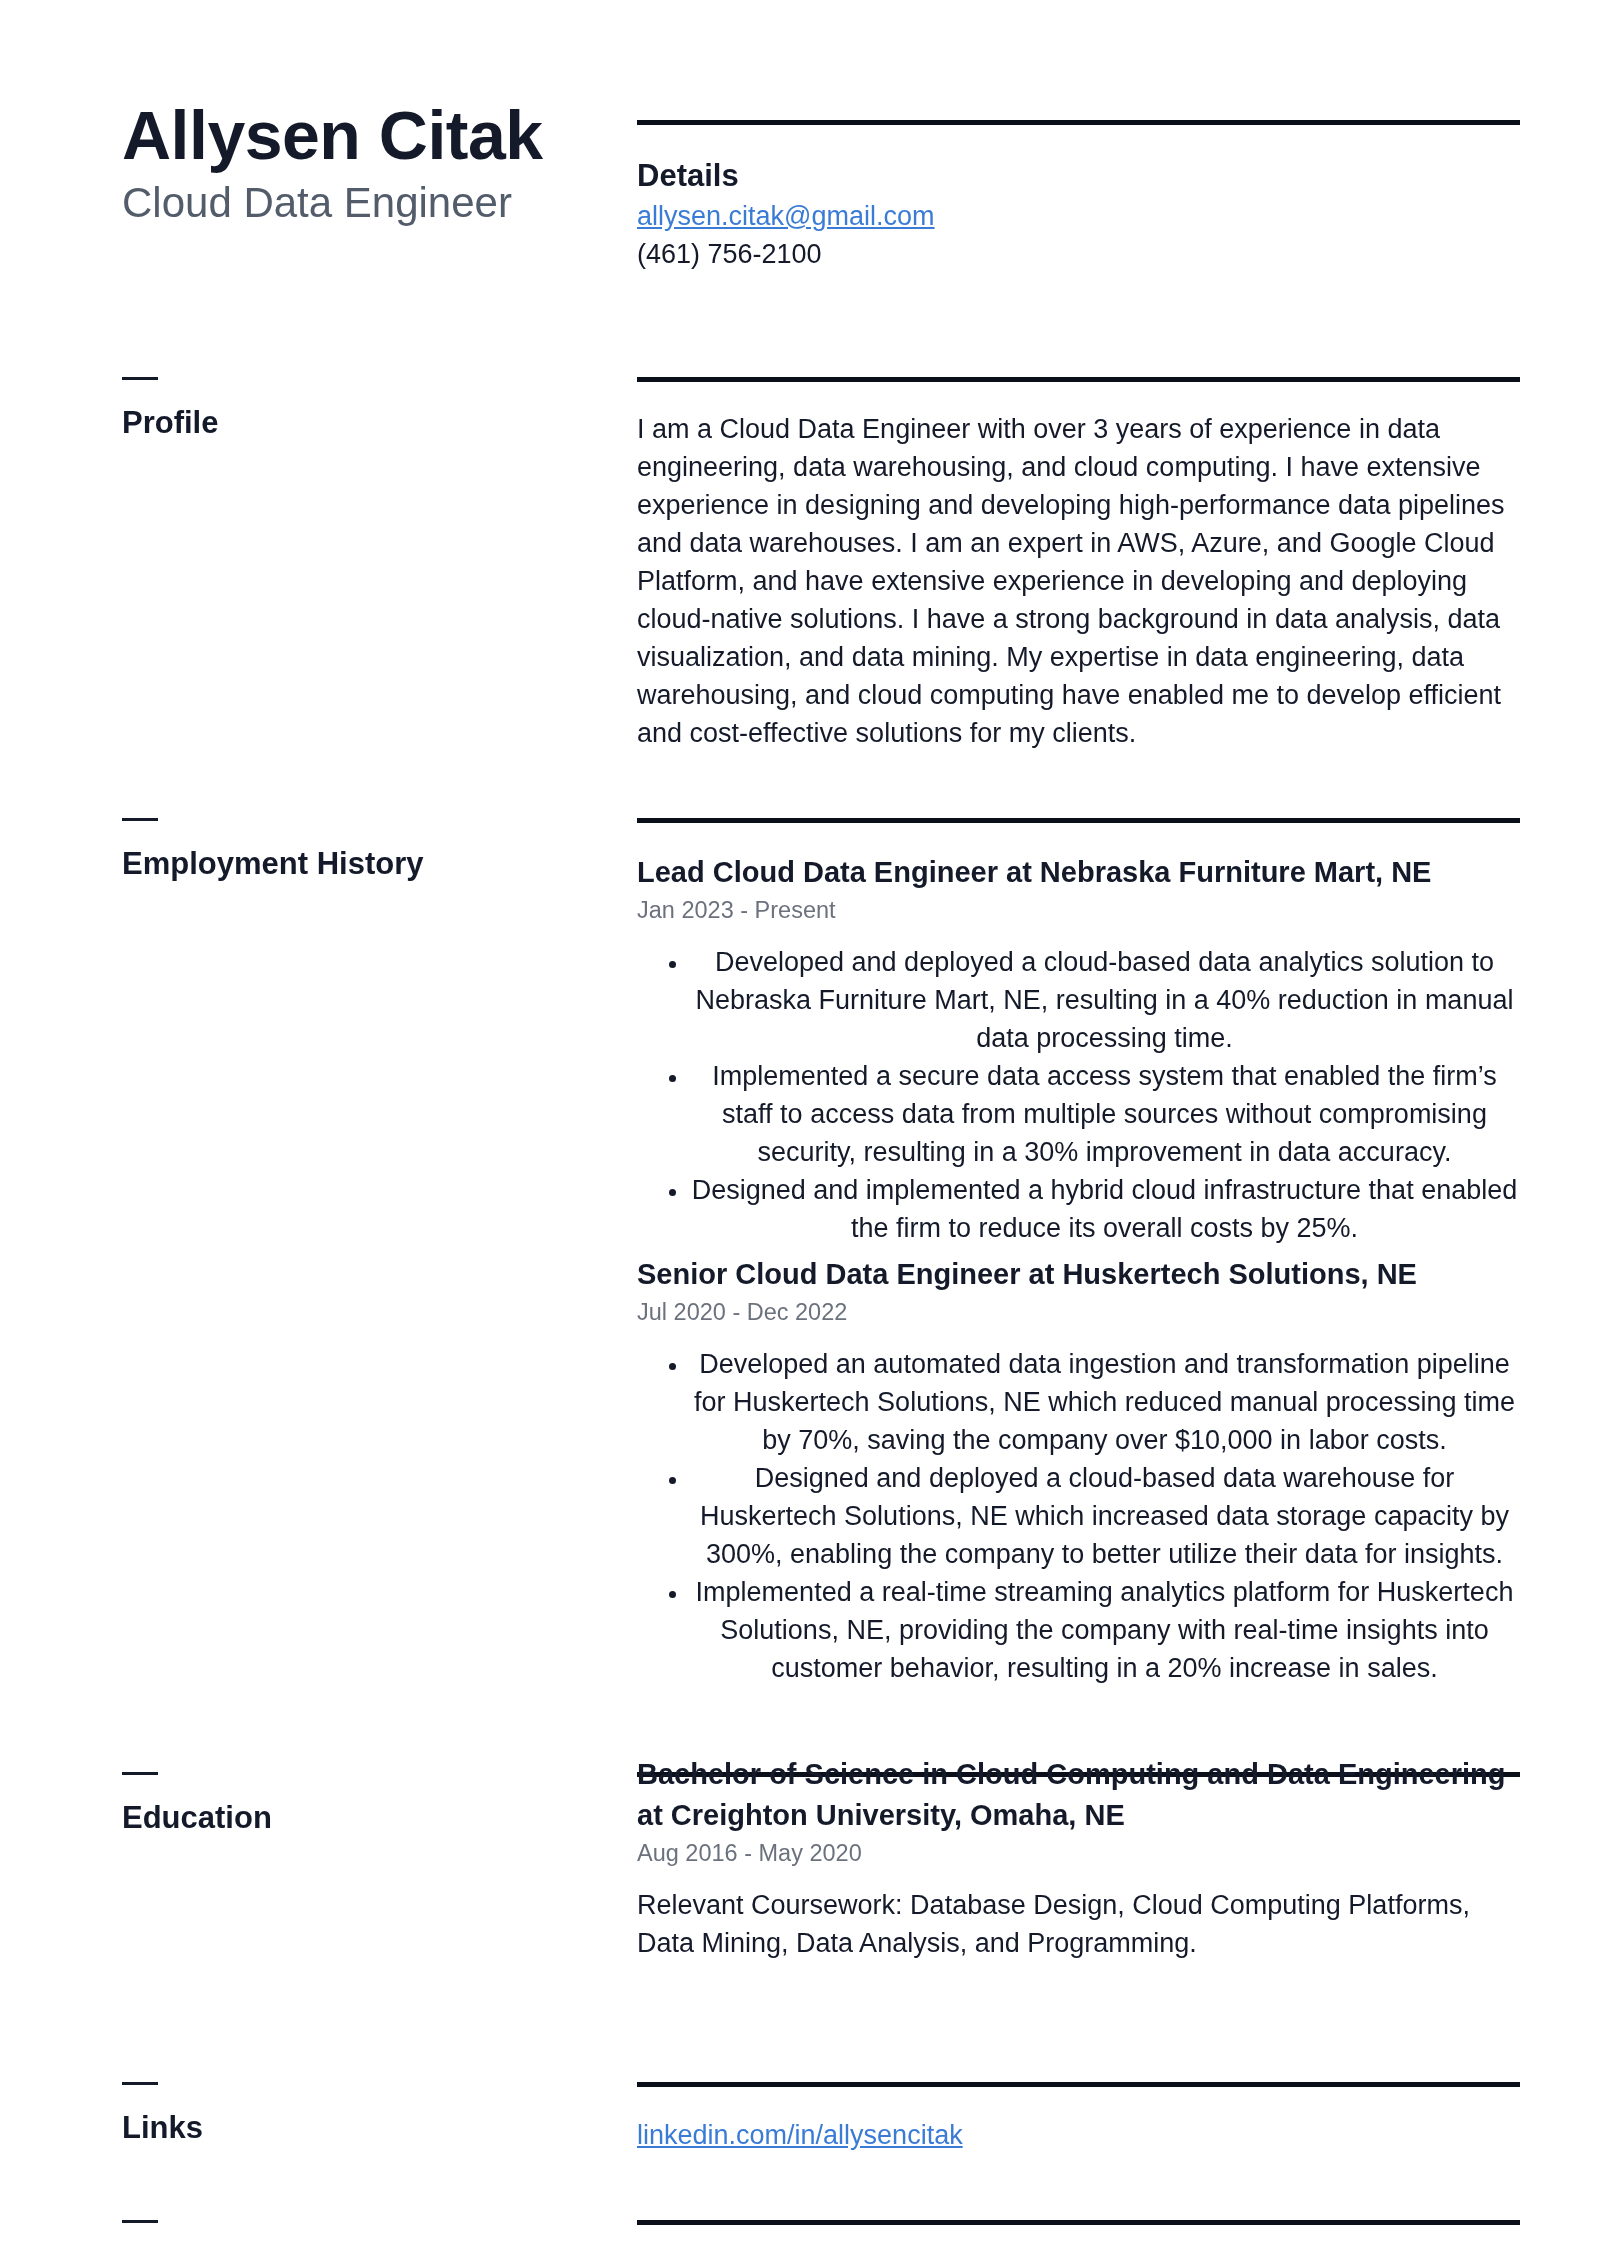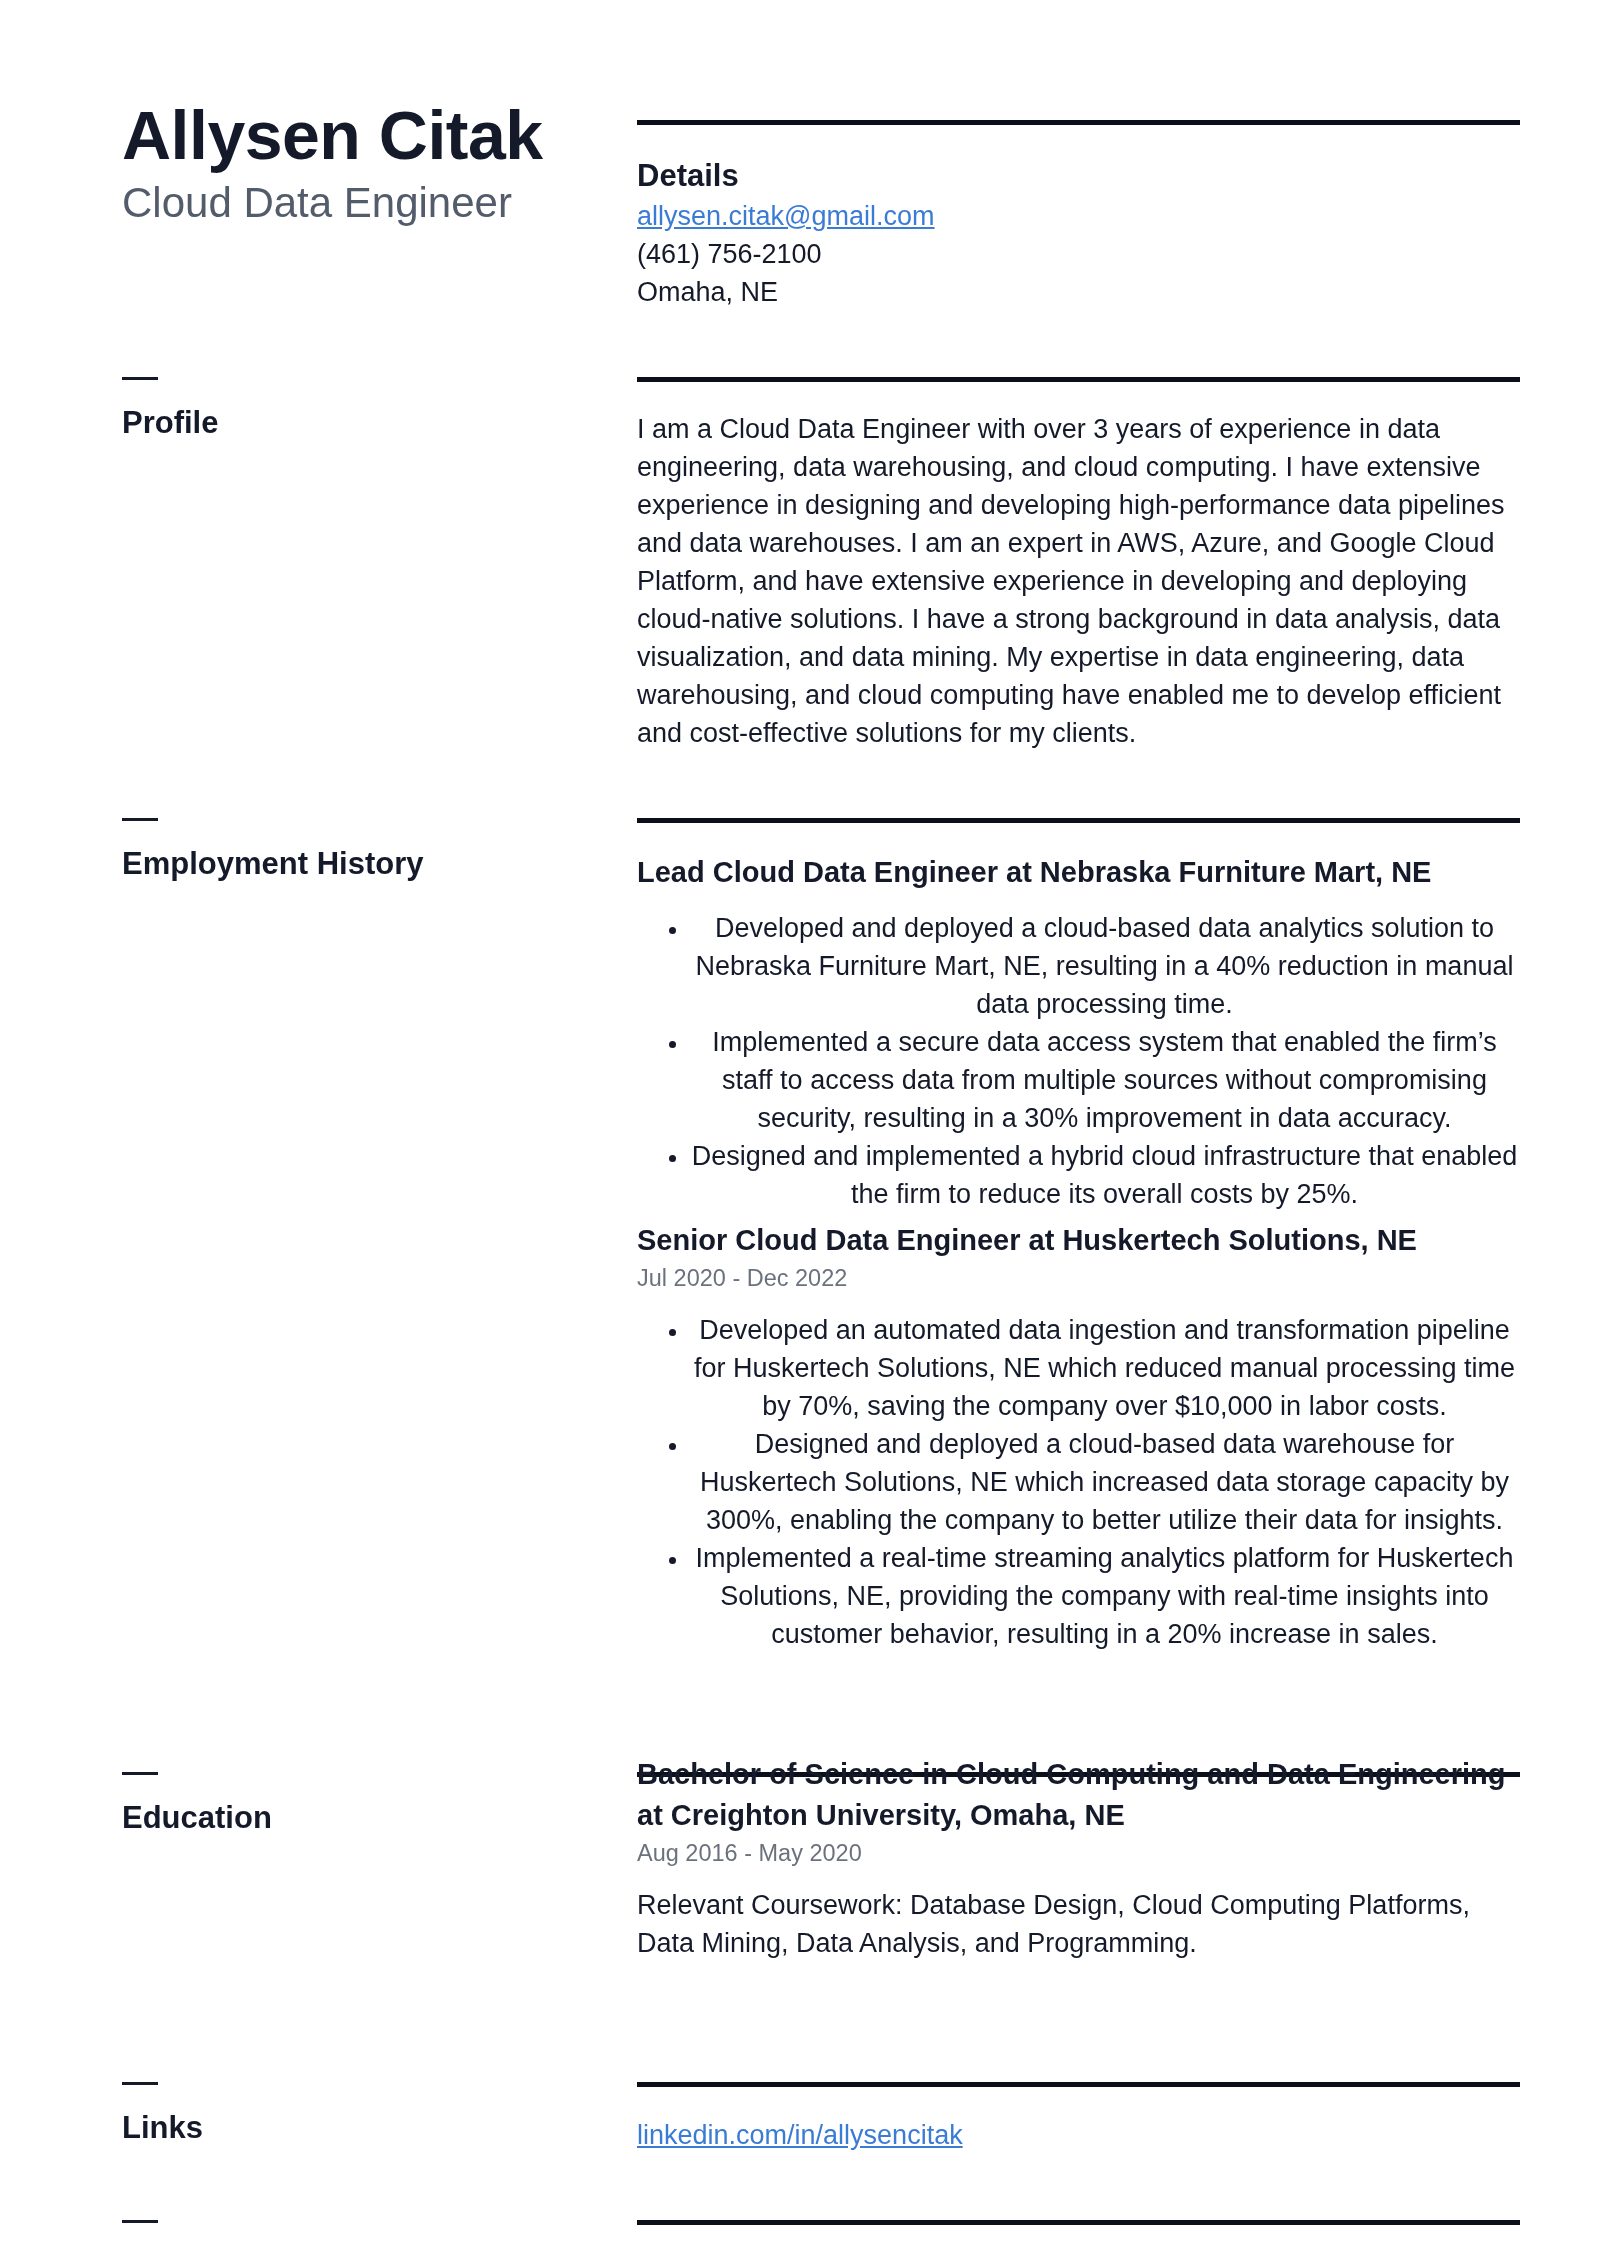--- a/index.html
+++ b/index.html
@@ -24,34 +24,34 @@
 <body>
 
 <div class="left name">Allysen Citak</div>
 <div class="left jobtitle">Cloud Data Engineer</div>
 
 <div class="rule" style="top:120px;"></div>
 <div class="right" style="top:155px;">
   <div class="sec-h" style="line-height:42px;">Details</div>
   <div class="body-text"><span class="link">allysen.citak@gmail.com</span></div>
   <div class="body-text">(461) 756-2100</div>
-  <div class="body-text">Omaha, NE</div>
 </div>
 
 <div class="dash" style="top:377px;"></div>
 <div class="left sec-h" style="top:405px;">Profile</div>
 <div class="rule" style="top:377px;"></div>
 <div class="right body-text" style="top:410px;">I am a Cloud Data Engineer with over 3 years of experience in data engineering, data warehousing, and cloud computing. I have extensive experience in designing and developing high-performance data pipelines and data warehouses. I am an expert in AWS, Azure, and Google Cloud Platform, and have extensive experience in developing and deploying cloud-native solutions. I have a strong background in data analysis, data visualization, and data mining. My expertise in data engineering, data warehousing, and cloud computing have enabled me to develop efficient and cost-effective solutions for my clients.</div>
 
 <div class="dash" style="top:818px;"></div>
 <div class="left sec-h" style="top:846px;">Employment History</div>
 <div class="rule" style="top:818px;"></div>
 <div class="right" style="top:852px;">
   <div>
     <div class="item-title">Lead Cloud Data Engineer at Nebraska Furniture Mart, NE</div>
+    <div class="date">Jan 2023 - Present</div>
     <ul style="margin-top:16px;">
       <li>Developed and deployed a cloud-based data analytics solution to Nebraska Furniture Mart, NE, resulting in a 40% reduction in manual data processing time.</li>
       <li>Implemented a secure data access system that enabled the firm’s staff to access data from multiple sources without compromising security, resulting in a 30% improvement in data accuracy.</li>
       <li>Designed and implemented a hybrid cloud infrastructure that enabled the firm to reduce its overall costs by 25%.</li>
     </ul>
   </div>
   <div style="margin-top:7px;">
     <div class="item-title">Senior Cloud Data Engineer at Huskertech Solutions, NE</div>
     <div class="date">Jul 2020 - Dec 2022</div>
     <ul style="margin-top:16px;">

